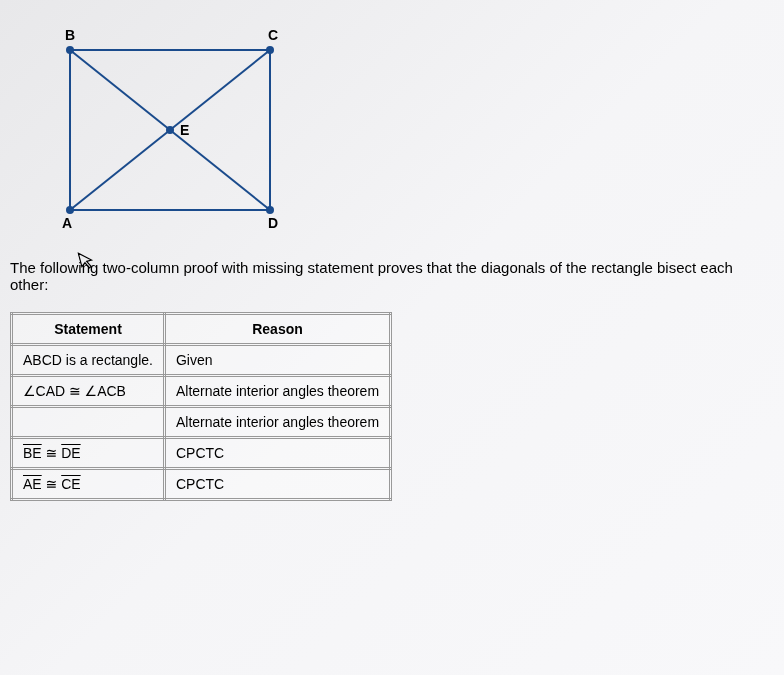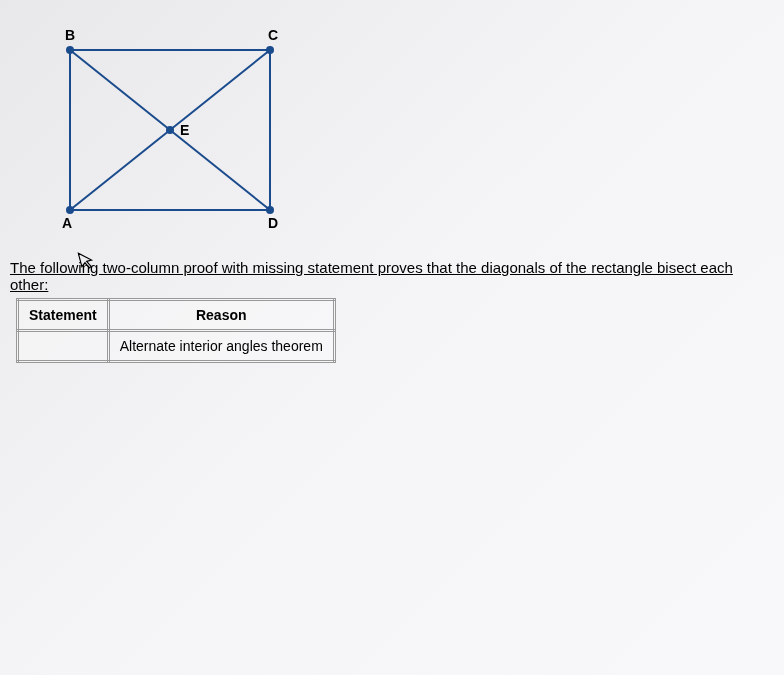--- a/index.html
+++ b/index.html
@@ -22,29 +22,28 @@
     .cursor {
       position: absolute;
       left: 80px;
       top: 250px;
       font-size: 18px;
       color: #000;
       transform: rotate(-15deg);
     }
     .question-text {
       font-size: 15px;
-      text-decoration: underline;
-      margin-bottom: 5px;
+      margin-bottom: 19px;
       color: #000;
     }
     table.proof {
       border-collapse: collapse;
       border: 3px double #999;
       background: rgba(255,255,255,0.3);
-      margin-left: 6px;
+      margin-left: 0;
       padding-left: 32px;
     }
     table.proof th,
     table.proof td {
       border: 3px double #999;
       padding: 6px 10px;
       font-size: 14px;
       text-align: left;
       color: #000;
     }
@@ -100,17 +99,33 @@
 
 <table class="proof">
   <thead>
     <tr>
       <th>Statement</th>
       <th>Reason</th>
     </tr>
   </thead>
   <tbody id="proof-body">
       <tr>
+        <td>ABCD is a rectangle.</td>
+        <td>Given</td>
+      </tr>
+      <tr>
+        <td>∠CAD ≅ ∠ACB</td>
+        <td>Alternate interior angles theorem</td>
+      </tr>
+      <tr>
         <td></td>
         <td>Alternate interior angles theorem</td>
+      </tr>
+      <tr>
+        <td><span class="overline">BE</span> ≅ <span class="overline">DE</span></td>
+        <td>CPCTC</td>
+      </tr>
+      <tr>
+        <td><span class="overline">AE</span> ≅ <span class="overline">CE</span></td>
+        <td>CPCTC</td>
       </tr>
     </tbody>
 </table>
 
 </body></html>

